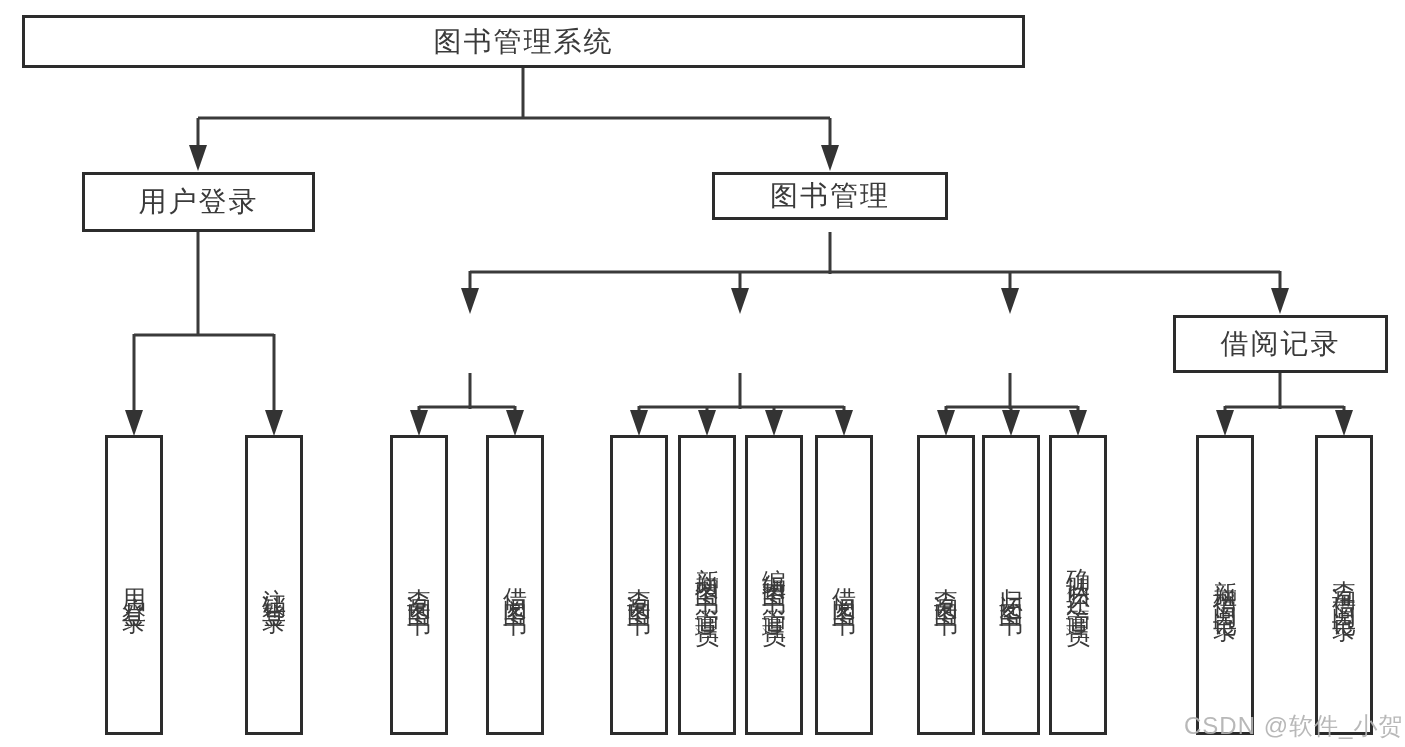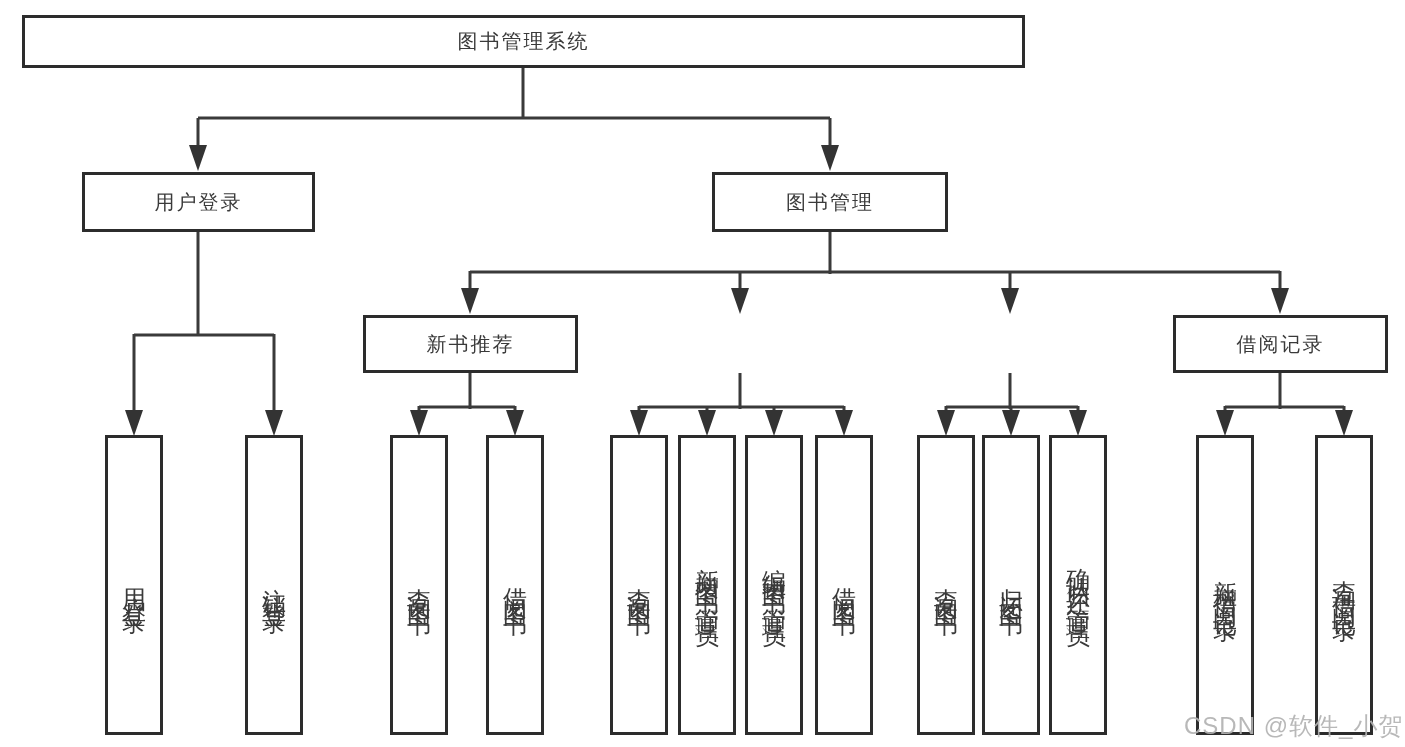--- a/index.html
+++ b/index.html
@@ -22,27 +22,27 @@
   .node {
     position: absolute;
     background: #ffffff;
     border: 3px solid #2c2c2c;
     display: flex;
     align-items: center;
     justify-content: center;
     color: #3a3a3a;
   }
   .hlabel {
-    font-size: 20px;
+    font-size: 28px;
     letter-spacing: 2px;
     white-space: nowrap;
   }
   .root-box  { left: 22px;  top: 15px;  width: 1003px; height: 53px; }
   .lvl2-a    { left: 82px;  top: 172px; width: 233px;  height: 60px; }
-  .lvl2-b    { left: 712px; top: 172px; width: 236px;  height: 60px; }
+  .lvl2-b    { left: 712px; top: 172px; width: 236px;  height: 48px; }
   .lvl3      { top: 315px; width: 215px; height: 58px; }
   .leaf      { top: 435px; width: 58px;  height: 300px; }
   .leaf .vlabel {
     writing-mode: vertical-rl;
     text-orientation: mixed;
     font-size: 24px;
     line-height: 1;
     letter-spacing: 8px;
   }
   .watermark {
@@ -98,23 +98,20 @@
     <span class="hlabel">图书管理系统</span>
   </div>
 
   <div class="node lvl2-a">
     <span class="hlabel">用户登录</span>
   </div>
   <div class="node lvl2-b">
     <span class="hlabel">图书管理</span>
   </div>
 
-  <div class="node lvl3" style="left:363px">
-    <span class="hlabel">新书推荐</span>
-  </div>
   <div class="node lvl3" style="left:1173px">
     <span class="hlabel">借阅记录</span>
   </div>
 
   <div class="node leaf" style="left:105px">
     <span class="vlabel">用户登录</span>
   </div>
   <div class="node leaf" style="left:245px">
     <span class="vlabel">注销登录</span>
   </div>

